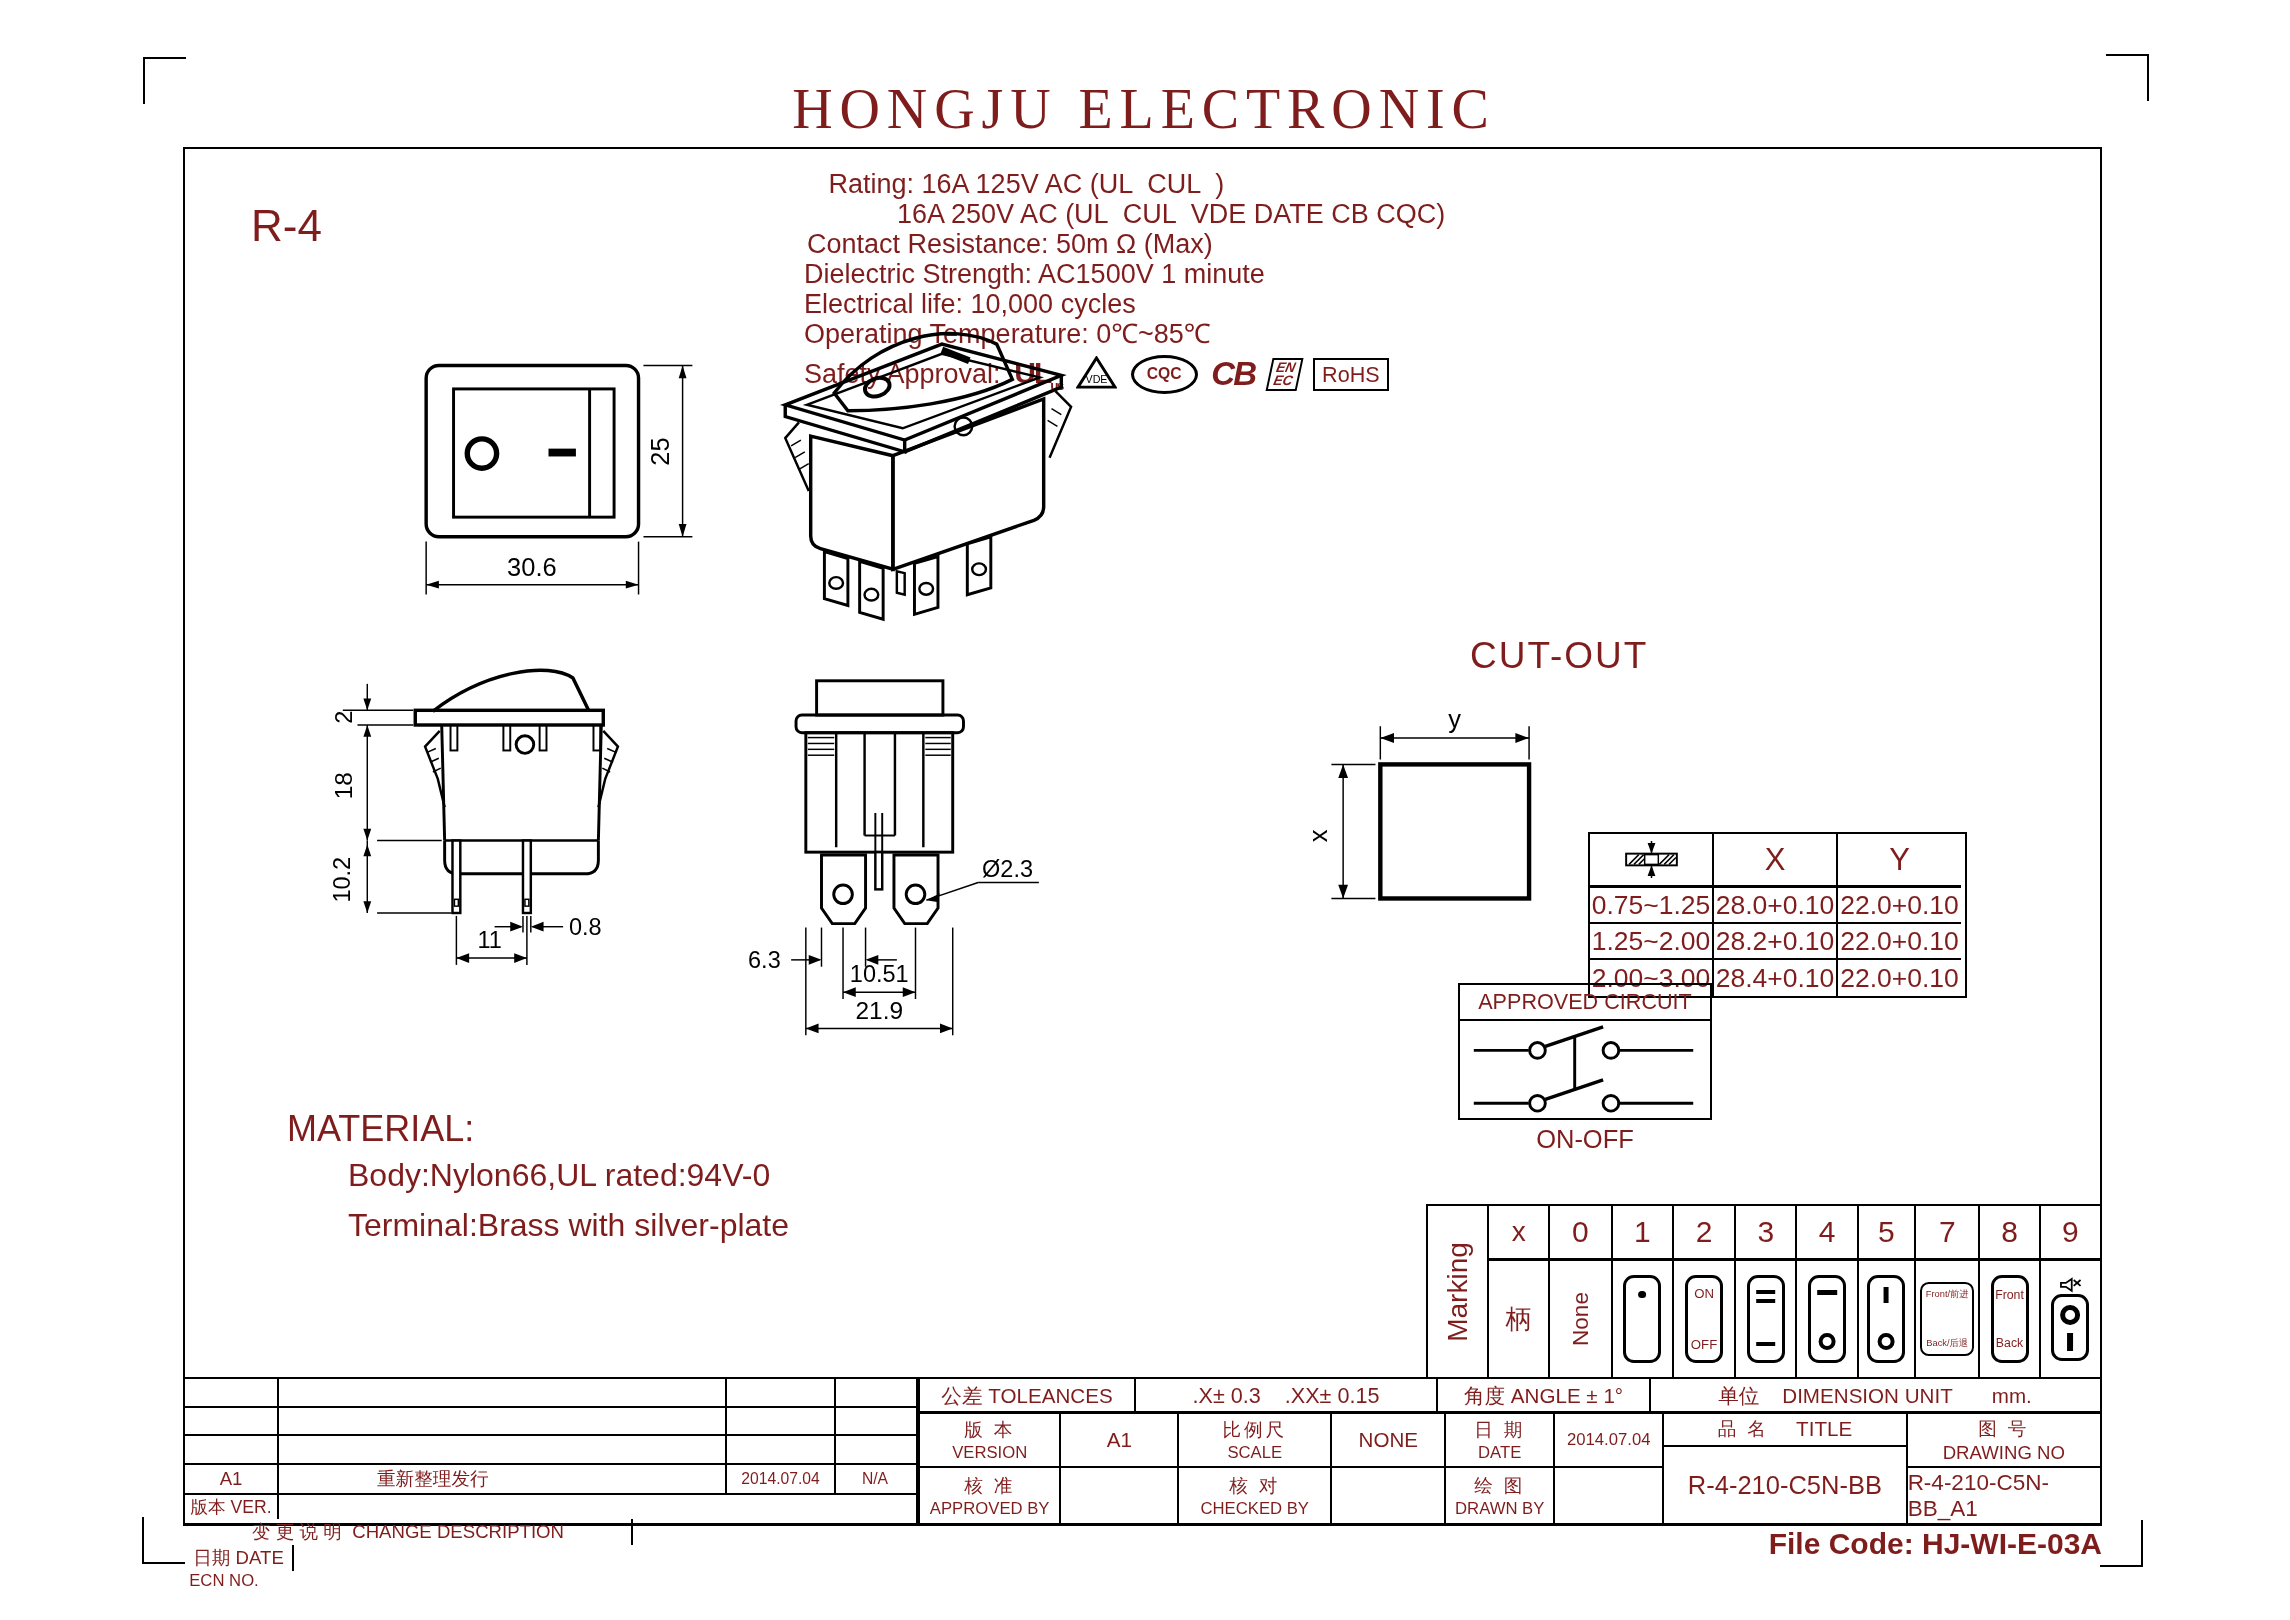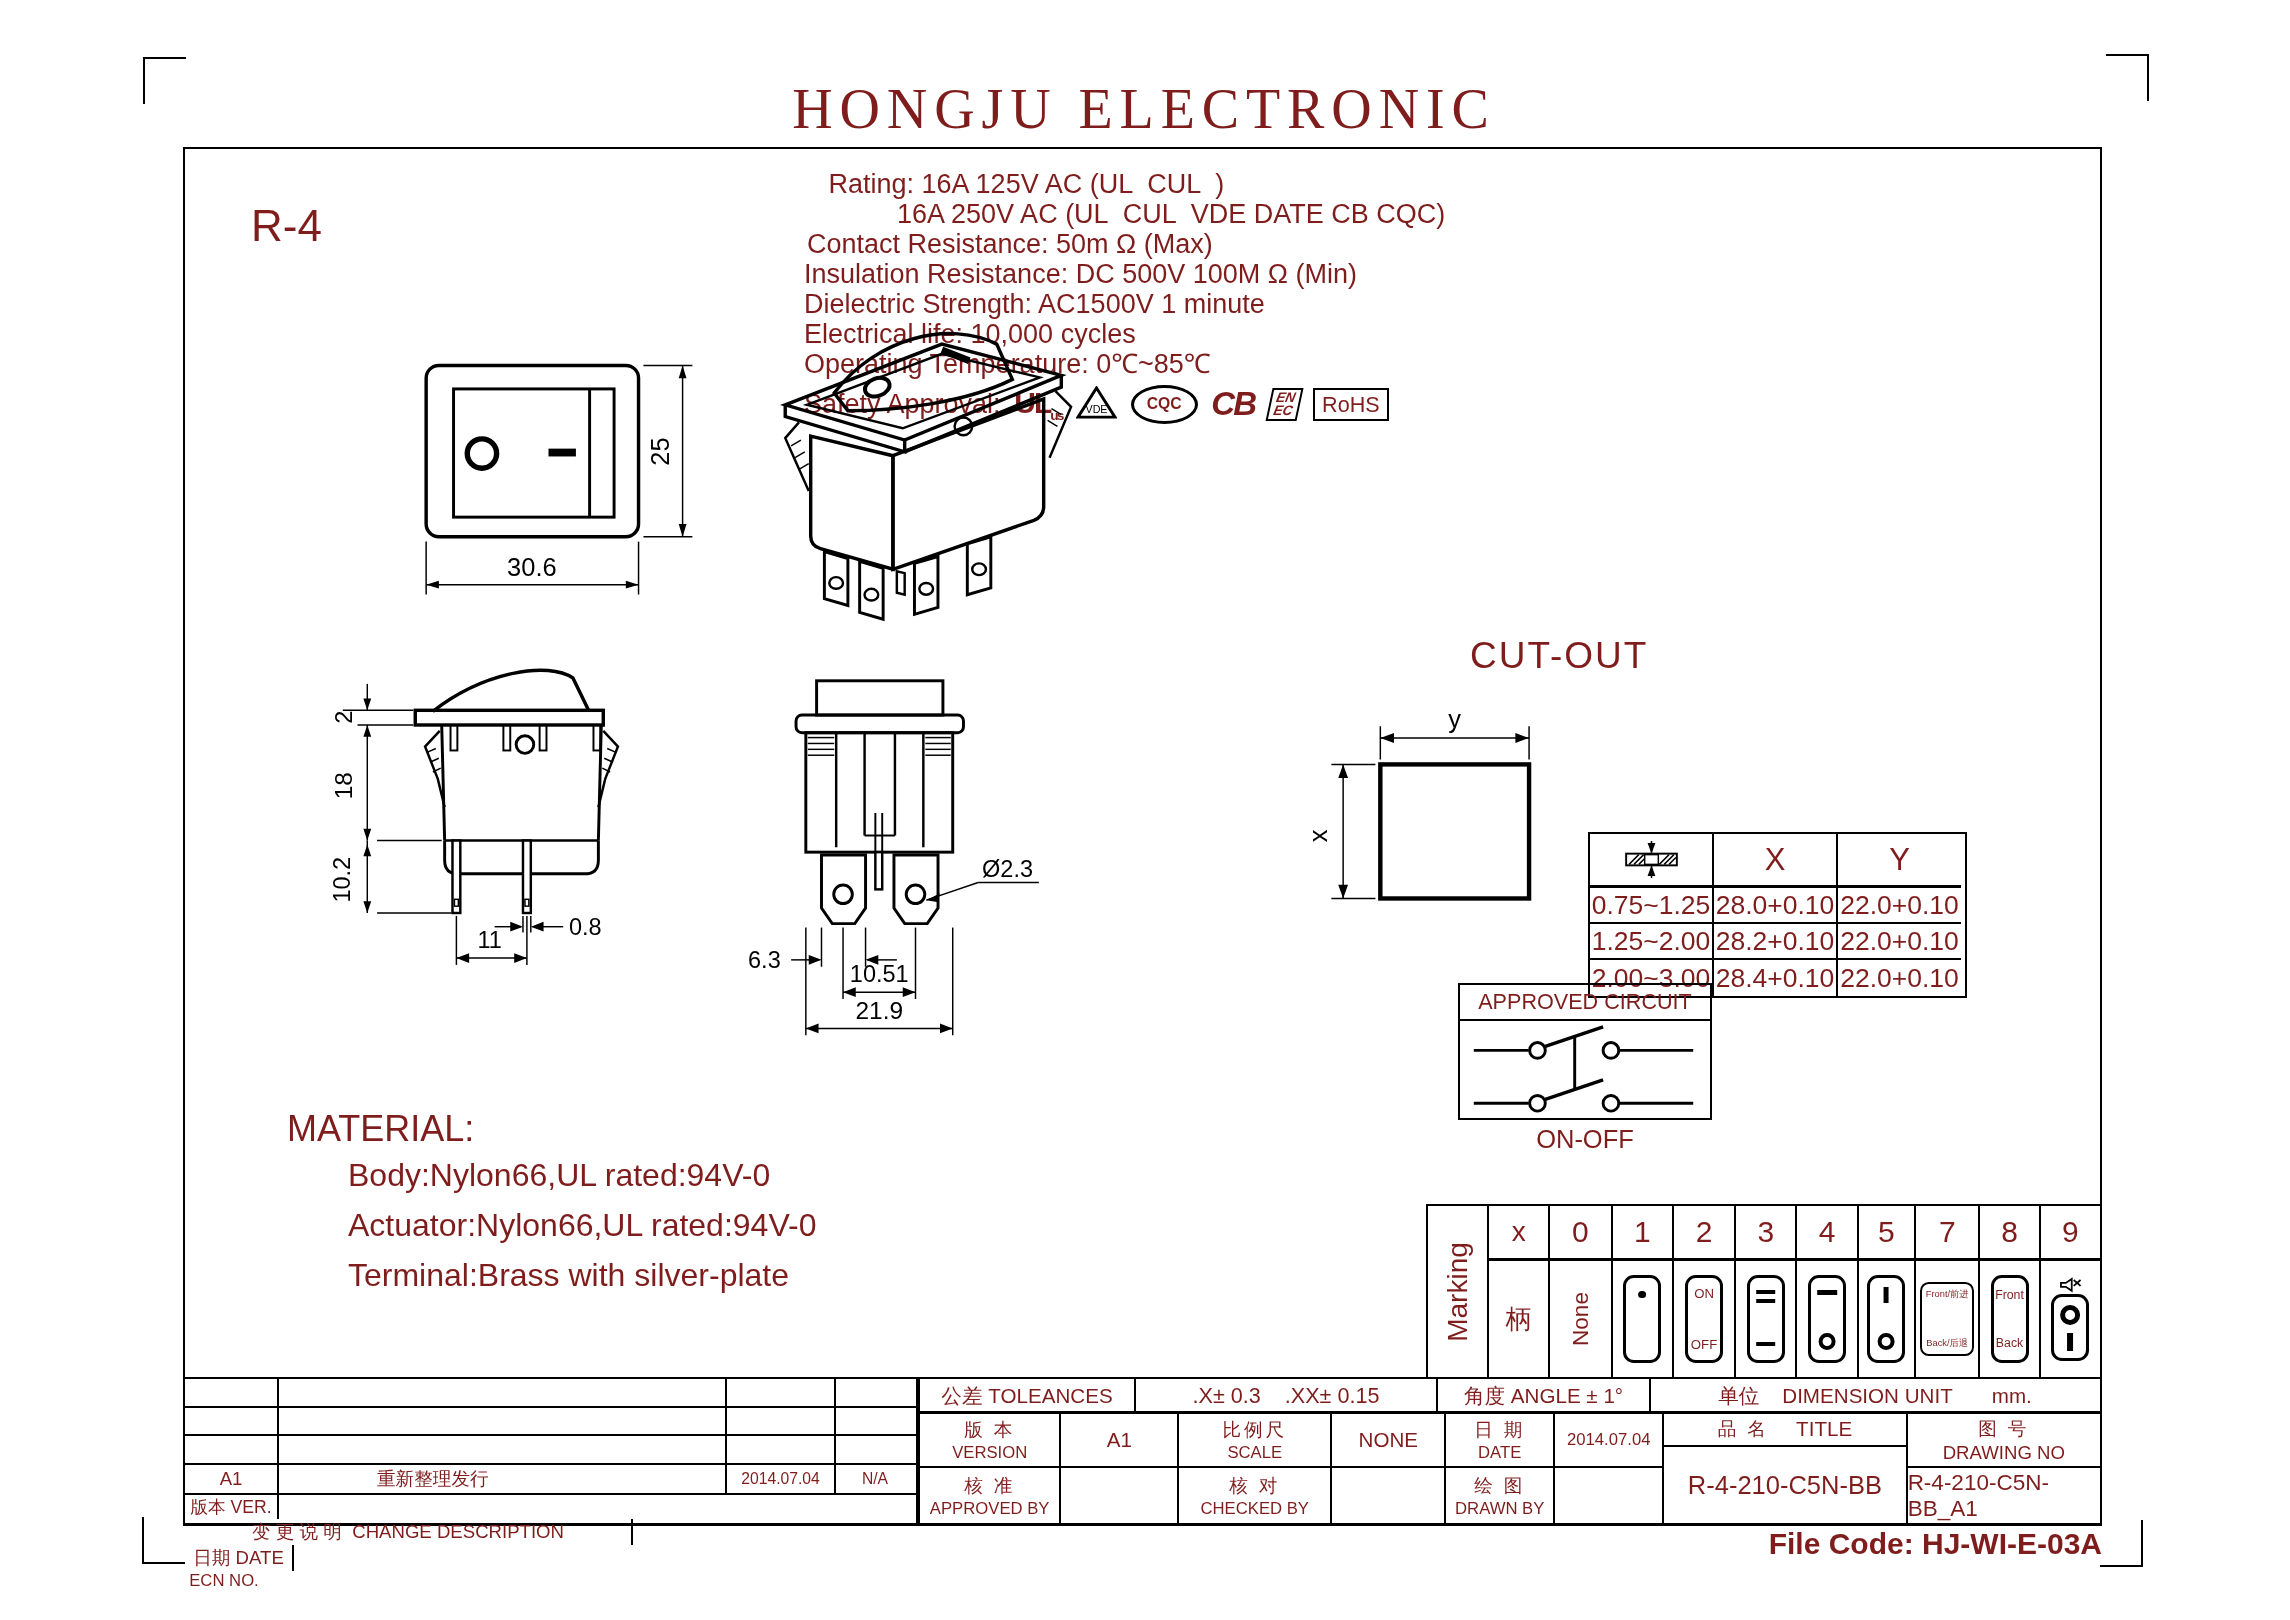--- a/index.html
+++ b/index.html
@@ -98,21 +98,20 @@
   <div class="border-main"></div>
 
   <div class="doc-title">HONGJU  ELECTRONIC</div>
 
   <div class="model">R-4</div>
 
   <div class="specs">
     <div class="ln" style="padding-left:24.5px;">Rating: 16A 125V AC (UL  CUL  )</div>
     <div class="ln" style="padding-left:93px;">16A 250V AC (UL  CUL  VDE DATE CB CQC)</div>
     <div class="ln" style="padding-left:2.9px;">Contact Resistance: 50m Ω (Max)</div>
-    <div class="ln">Insulation Resistance: DC 500V 100M Ω (Min)</div>
     <div class="ln">Dielectric Strength: AC1500V 1 minute</div>
     <div class="ln">Electrical life: 10,000 cycles</div>
     <div class="ln">Operating Temperature: 0℃~85℃</div>
     <div class="safety-row">
       <span class="ln">Safety Approval:</span>
       <span class="mark-ul"><span>UL</span><sub>us</sub></span>
       <svg width="41" height="37" viewBox="0 0 42 38">
         <path class="s" d="M21,2 L40,32 L2,32 Z" stroke-width="3"></path>
         <text x="21" y="28" text-anchor="middle" font-size="11">VDE</text>
       </svg>
@@ -347,21 +346,20 @@
       <circle class="s" cx="154" cy="84" r="8" stroke-width="3"></circle>
       <line class="s" x1="163" y1="84" x2="238" y2="84" stroke-width="3"></line>
       <line class="s" x1="117" y1="16" x2="117" y2="70" stroke-width="3"></line>
     </svg>
   </div>
   <div class="sw-mode">ON-OFF</div>
 
   <div class="material">
     <div class="mt">MATERIAL:</div>
     <div class="ml">Body:Nylon66,UL rated:94V-0</div>
-    <div class="ml">Actuator:Nylon66,UL rated:94V-0</div>
     <div class="ml">Terminal:Brass with silver-plate</div>
   </div>
 
   <div class="mk">
     <div class="mk-col" style="width:61px;">
       <div class="mk-body">
           <span class="vert" style="font-size:28px;">Marking</span>
         </div>
     </div>
     <div class="mk-col" style="width:62px;">

